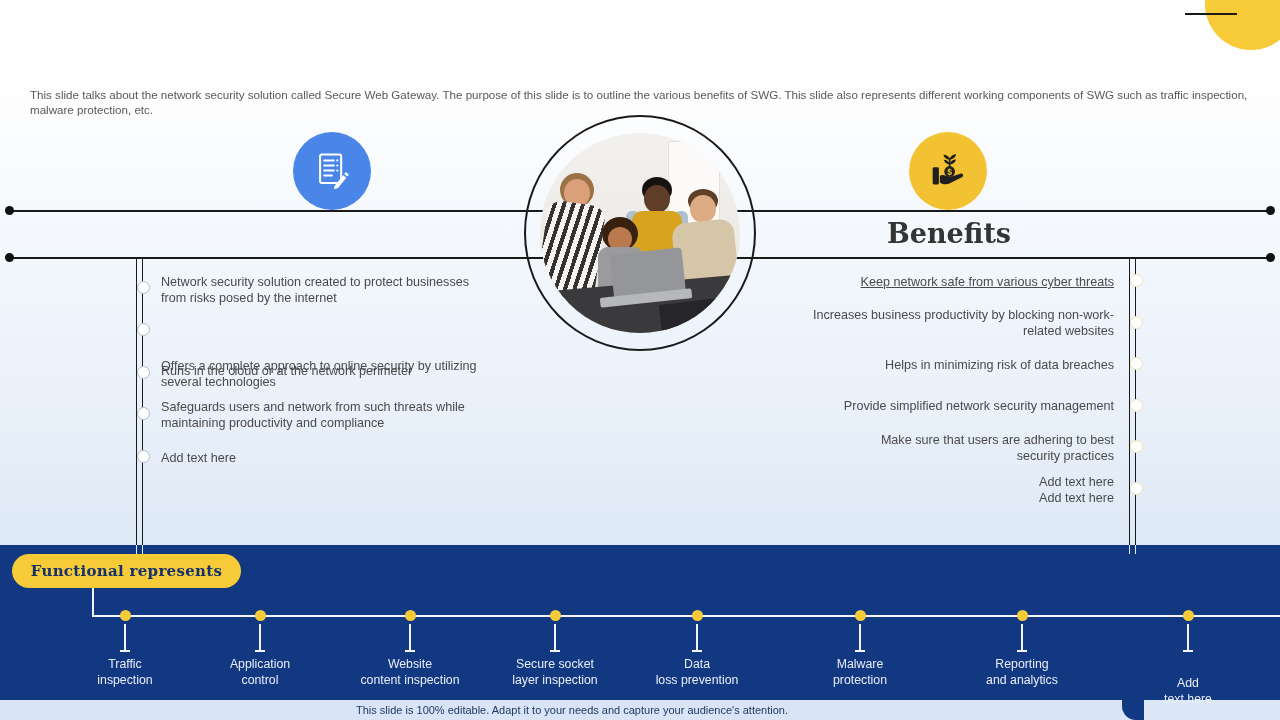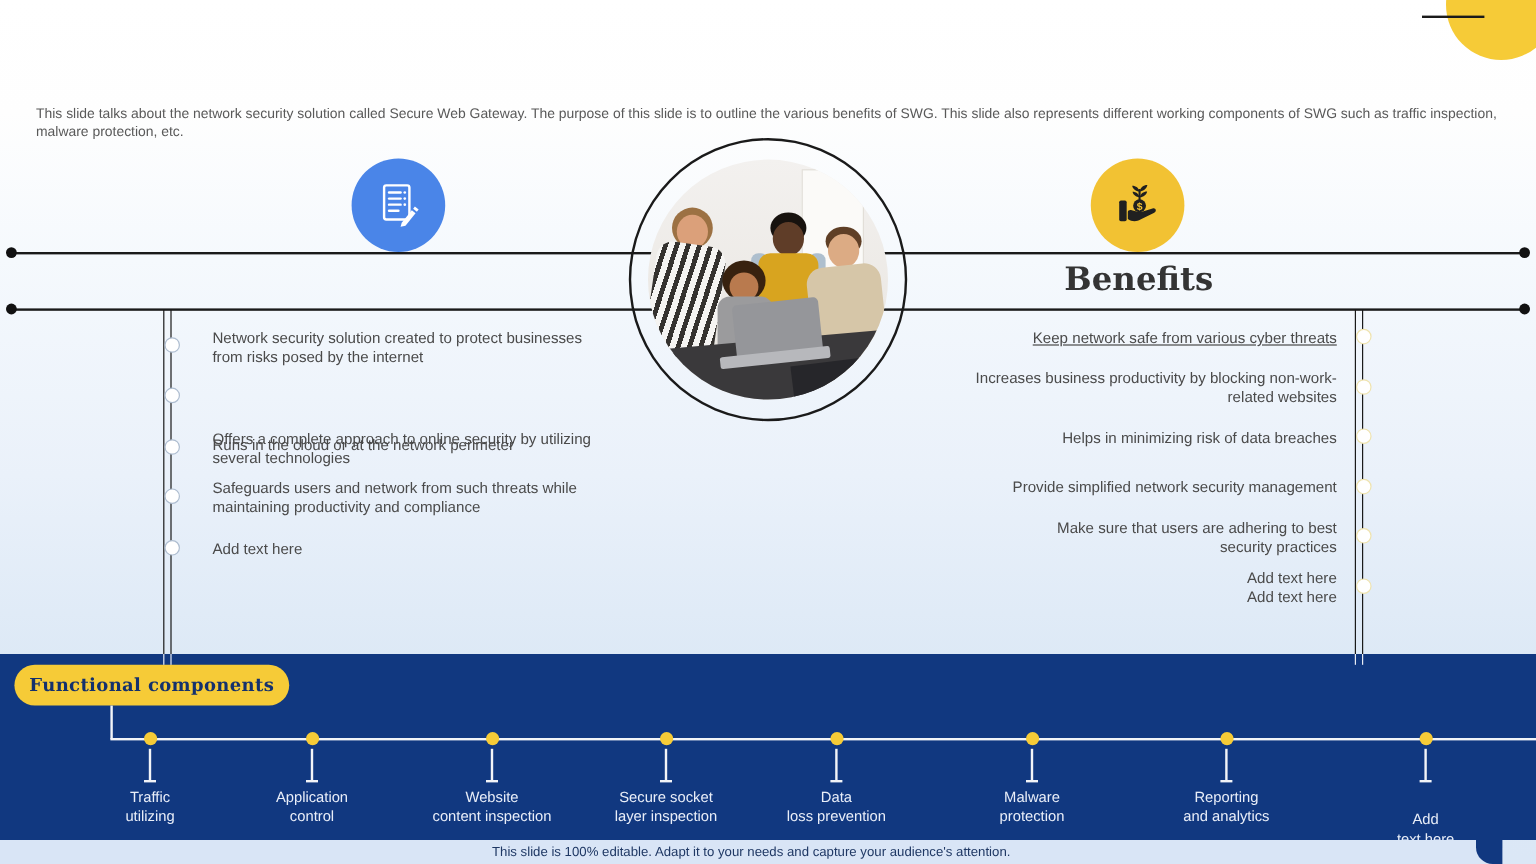--- a/index.html
+++ b/index.html
@@ -77,38 +77,38 @@
     border-left:1.5px solid #1a1a1a; border-right:1.5px solid #1a1a1a; z-index:1; }
   .vrail-left { left:136px; } .vrail-right { left:1129px; }
   .vrail-stub { position:absolute; top:545px; height:9px; width:7px;
     border-left:1.5px solid #e8ecf4; border-right:1.5px solid #e8ecf4; z-index:6; }
 
   
   .node-circle { position:absolute; width:13px; height:13px; border-radius:50%; background:#ffffff; z-index:2; }
   .node-blue { border:1.6px solid #aebdd0; }
   .node-yellow { border:1.6px solid #efe3ae; }
   .bullet-text { position:absolute; font-size:12.6px; line-height:16px; color:#4a4a4a; white-space:pre-line; z-index:2; }
-  .ov-text { left:177px; width:330px; text-align:left; }
+  .ov-text { left:161px; width:330px; text-align:left; }
   .bn-text { right:166px; width:360px; text-align:right; }
 
   
   .bottom-bar { position:absolute; left:0; top:545px; width:1280px; height:155px; background:#113880; z-index:5; }
   .fc-pill { position:absolute; left:12px; top:9px; width:229px; height:34px; border-radius:17px;
     background:#f6cb37; display:flex; align-items:center; justify-content:center;
     font-family:"DejaVu Serif", serif; font-weight:bold; font-size:15px; color:#14316d; letter-spacing:.3px; }
   .fc-connector { position:absolute; left:92px; top:43px; width:1.5px; height:28px; background:#f2f4f8; }
   .fc-line { position:absolute; left:92px; top:70px; right:0; height:1.5px; background:#f2f4f8; }
   .tl-dot { position:absolute; top:65px; width:11px; height:11px; border-radius:50%; background:#f6cb37; }
   .tl-stem { position:absolute; top:79px; width:1.5px; height:26px; background:#f2f4f8; }
   .tl-tick { position:absolute; top:105px; width:10px; height:1.5px; background:#f2f4f8; }
   .tl-label { position:absolute; top:111px; width:150px; text-align:center;
     font-size:12.3px; line-height:16px; color:#e9eef8; white-space:pre-line; }
 
   
-  .footer-strip { position:absolute; left:0; top:700px; width:1252px; height:20px; background:#d9e5f6; z-index:6;
+  .footer-strip { position:absolute; left:0; top:700px; width:1144px; height:20px; background:#d9e5f6; z-index:6;
     display:flex; align-items:center; justify-content:center; }
   .footer-text { font-size:11px; color:#1f3864; }
   .footer-corner { position:absolute; right:0; top:0; width:22px; height:20px; background:#113880; border-bottom-left-radius:14px; }
 </style>
 </head>
 <body>
 
 <div class="slide">
 
   <div class="corner-circle"></div>
@@ -216,29 +216,29 @@
       <div class="bullet-text bn-text" style="top: 398px;">Provide simplified network security management</div>
       <div class="node-circle node-yellow" style="left: 1129.5px; top: 440px;"></div>
       <div class="bullet-text bn-text" style="top: 432px;">Make sure that users are adhering to best
 security practices</div>
       <div class="node-circle node-yellow" style="left: 1129.5px; top: 482px;"></div>
       <div class="bullet-text bn-text" style="top: 474px;">Add text here
 Add text here</div>
     </div>
 
   <div class="bottom-bar">
-    <div class="fc-pill">Functional components</div>
+    <div class="fc-pill">Functional represents</div>
     <div class="fc-connector"></div>
     <div class="fc-line"></div>
     <div id="timeline">
         <div class="tl-dot" style="left: 119.5px;"></div>
         <div class="tl-stem" style="left: 124.25px;"></div>
         <div class="tl-tick" style="left: 120px;"></div>
         <div class="tl-label" style="left: 50px;">Traffic
-utilizing</div>
+inspection</div>
         <div class="tl-dot" style="left: 254.5px;"></div>
         <div class="tl-stem" style="left: 259.25px;"></div>
         <div class="tl-tick" style="left: 255px;"></div>
         <div class="tl-label" style="left: 185px;">Application
 control</div>
         <div class="tl-dot" style="left: 404.5px;"></div>
         <div class="tl-stem" style="left: 409.25px;"></div>
         <div class="tl-tick" style="left: 405px;"></div>
         <div class="tl-label" style="left: 335px;">Website
 content inspection</div>

